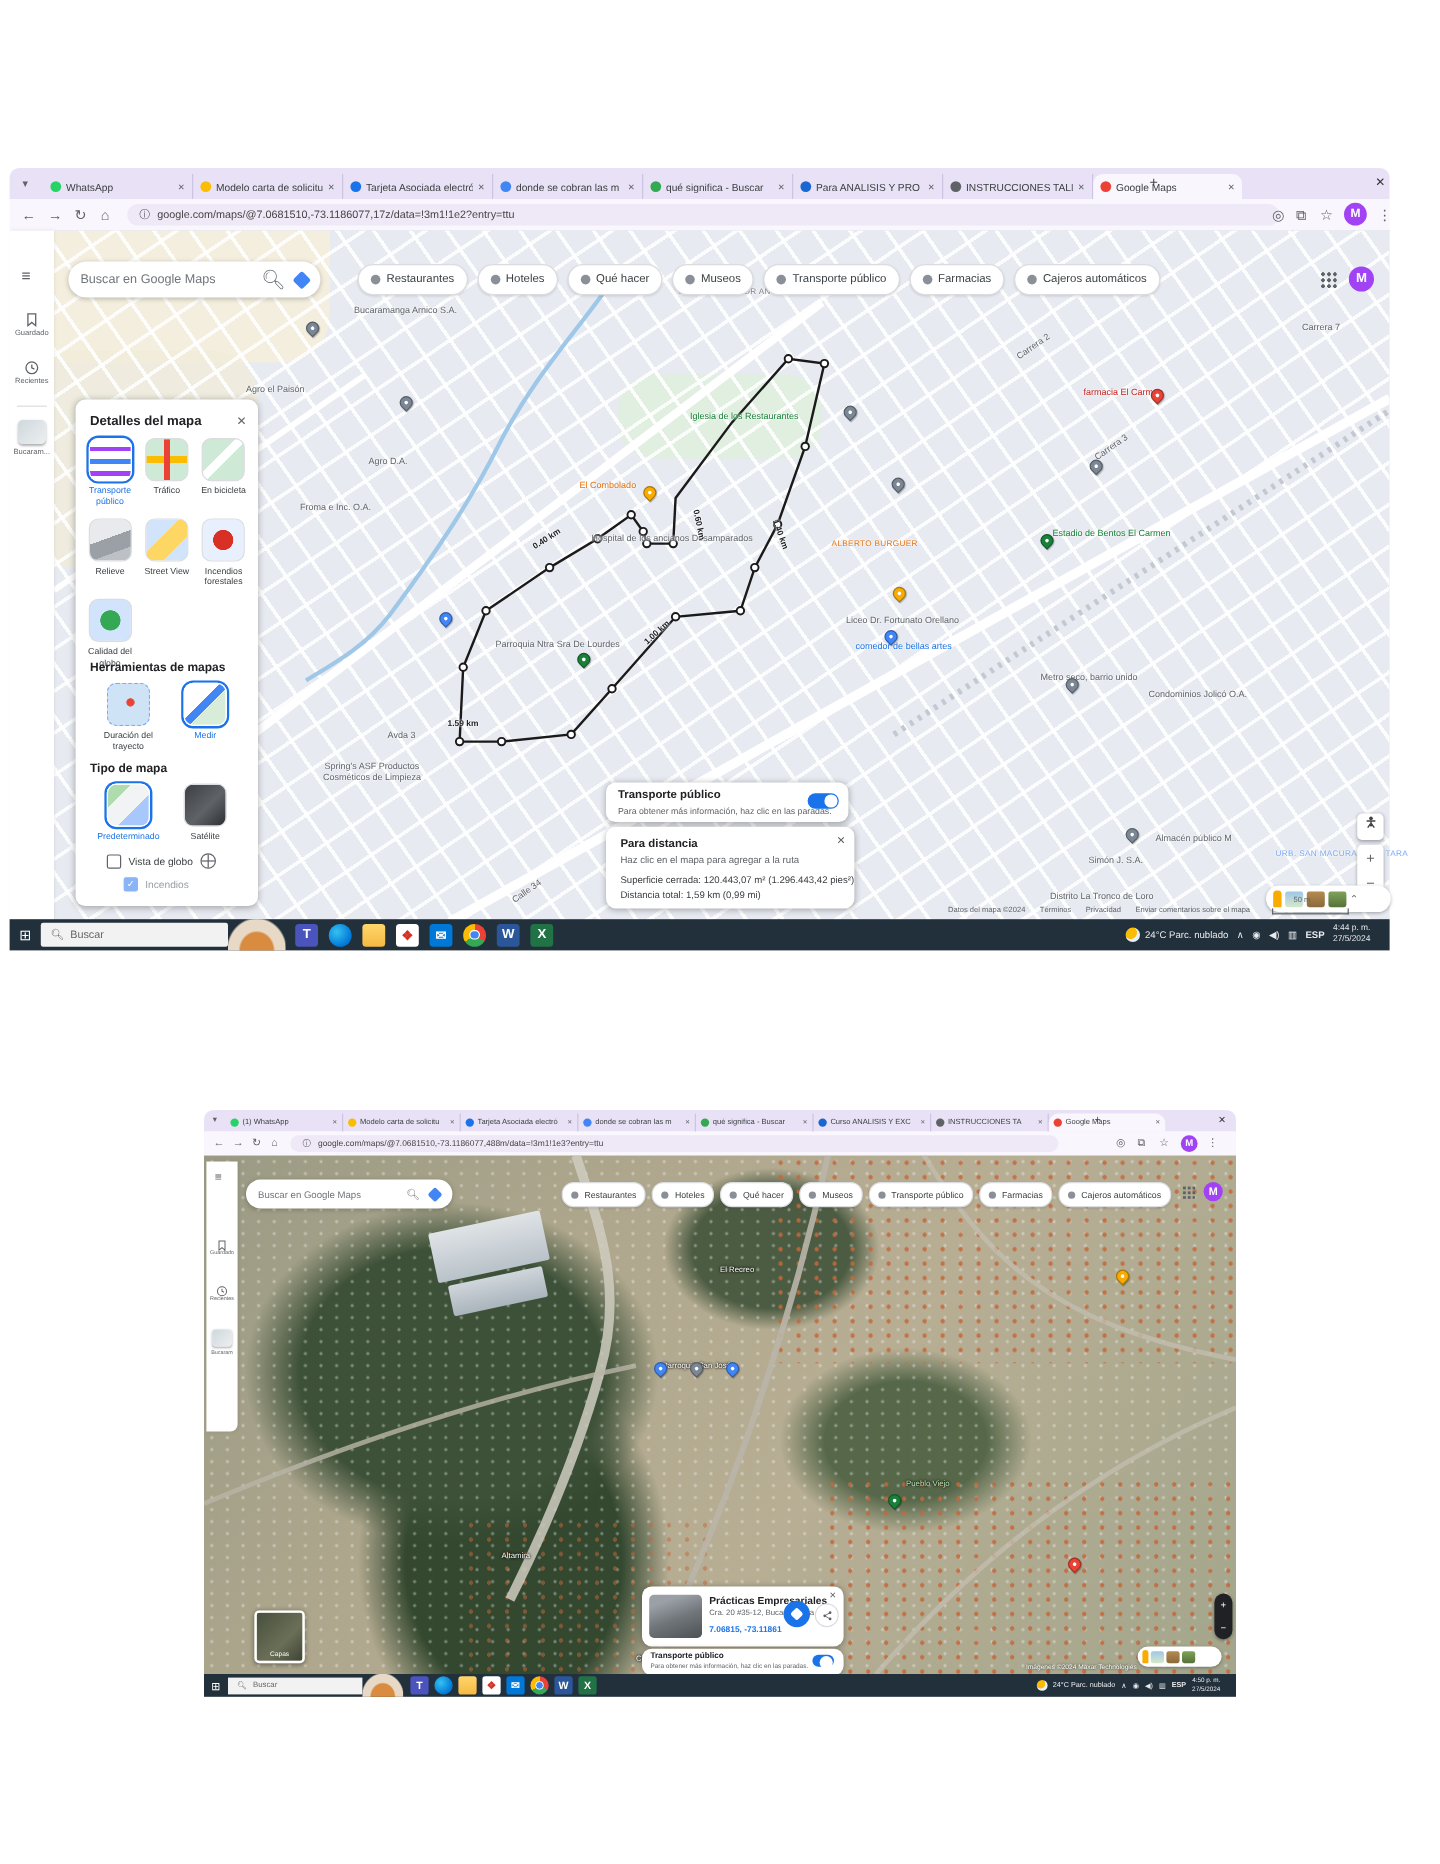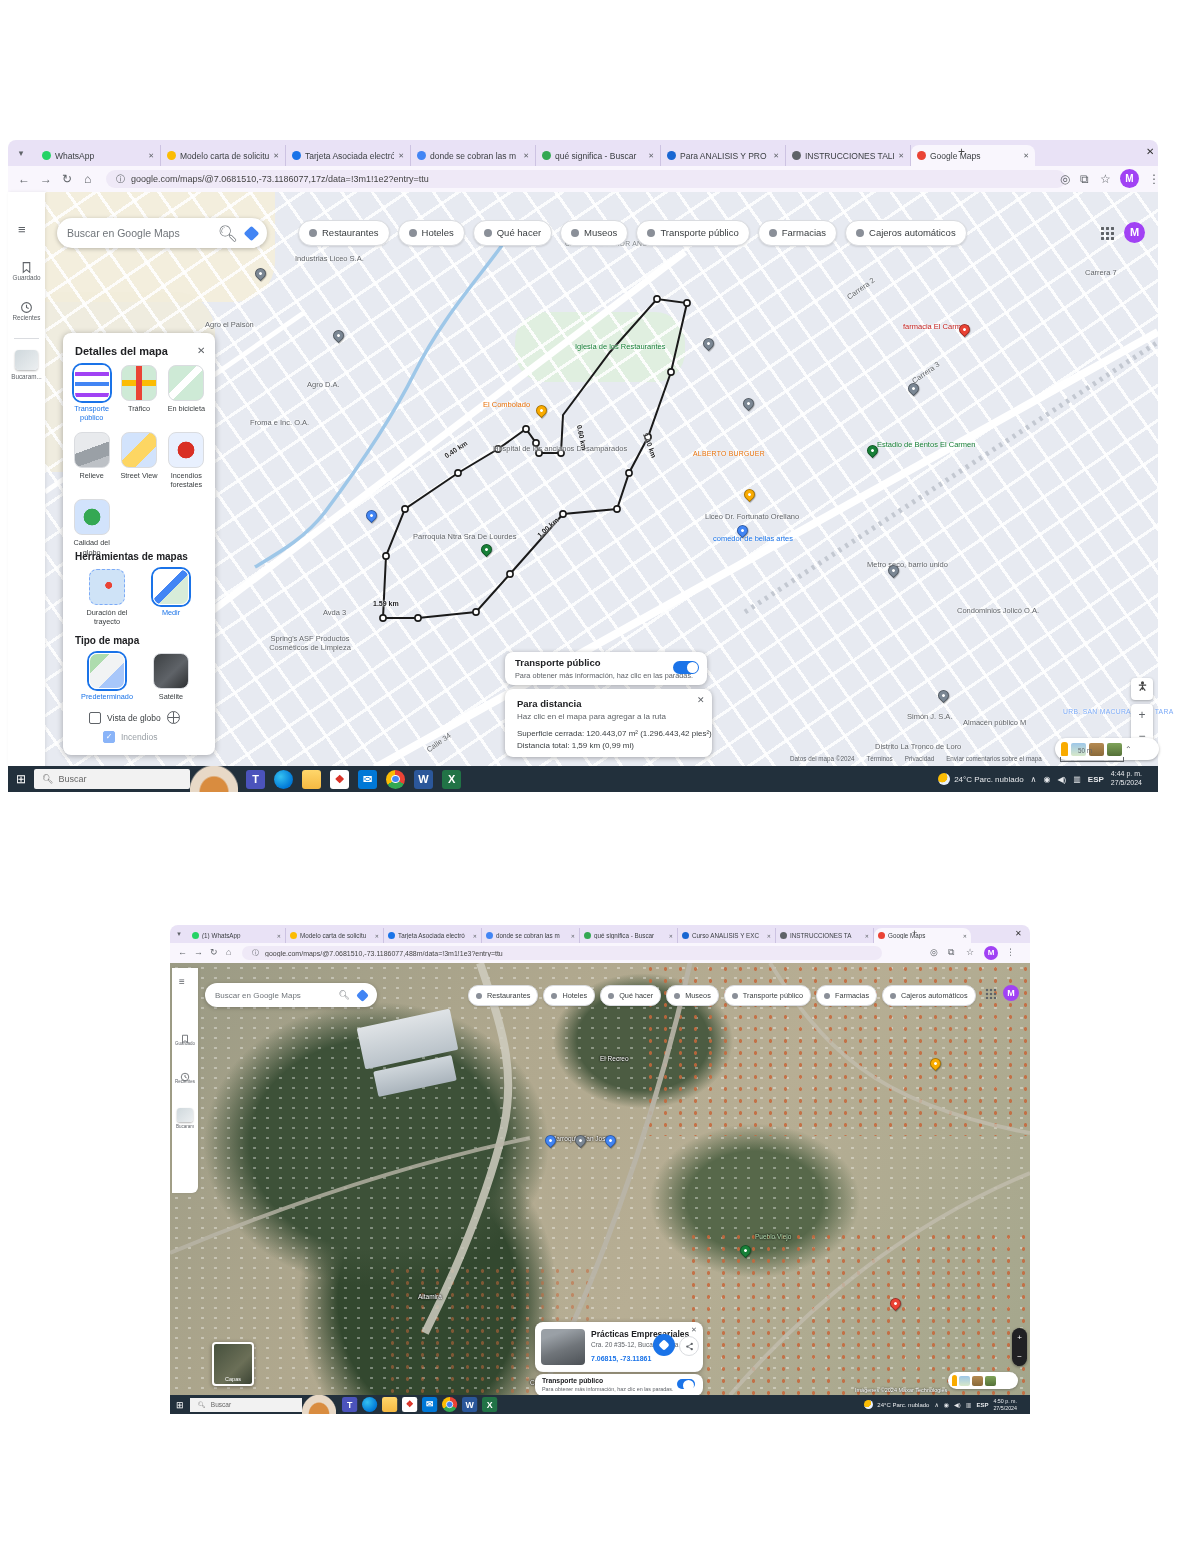--- a/index.html
+++ b/index.html
@@ -225,39 +225,39 @@
         <circle cx="603" cy="245" r="3.1" class="mnode"></circle>
         <circle cx="584" cy="281" r="3.1" class="mnode"></circle>
         <circle cx="572" cy="317" r="3.1" class="mnode"></circle>
         <circle cx="518" cy="322" r="3.1" class="mnode"></circle>
         <circle cx="465" cy="382" r="3.1" class="mnode"></circle>
         <circle cx="431" cy="420" r="3.1" class="mnode"></circle>
         <circle cx="373" cy="426" r="3.1" class="mnode"></circle>
       </g>
   </svg>
   <div class="abs" style="left:45px;top:192px;width:1113px;height:576px;pointer-events:none;">
-      <div class="mlabel" style="position: absolute; left: 250px; top: 62px;">Industrias Liceo S.A.</div>
+      <div class="mlabel" style="position: absolute; left: 250px; top: 62px;">Bucaramanga Arnico S.A.</div>
       <div class="mlabel caps" style="position: absolute; left: 520px; top: 48px;">CANCHAS SENIOR ANGELICA</div>
       <div class="mlabel" style="position: absolute; left: 160px; top: 128px;">Agro el Paisón</div>
       <div class="mlabel" style="position: absolute; left: 858px; top: 130px; color: rgb(197, 34, 31);">farmacia El Carmen</div>
       <div class="mlabel" style="position: absolute; left: 262px; top: 188px;">Agro D.A.</div>
       <div class="mlabel" style="position: absolute; left: 438px; top: 208px; color: rgb(232, 113, 10);">El Combolado</div>
       <div class="mlabel" style="position: absolute; left: 530px; top: 150px; color: rgb(24, 128, 56);">Iglesia de los Restaurantes</div>
       <div class="mlabel" style="position: absolute; left: 205px; top: 226px;">Froma e Inc. O.A.</div>
       <div class="mlabel" style="position: absolute; left: 448px; top: 252px;">Hospital de los ancianos Desamparados</div>
       <div class="mlabel" style="position: absolute; left: 368px; top: 340px;">Parroquia Ntra Sra De Lourdes</div>
       <div class="mlabel caps" style="position: absolute; left: 648px; top: 258px; color: rgb(232, 113, 10);">ALBERTO BURGUER</div>
       <div class="mlabel" style="position: absolute; left: 660px; top: 320px;">Liceo Dr. Fortunato Orellano</div>
       <div class="mlabel" style="position: absolute; left: 832px; top: 248px; color: rgb(24, 128, 56);">Estadio de Bentos El Carmen</div>
       <div class="mlabel" style="position: absolute; left: 668px; top: 342px; color: rgb(26, 115, 232);">comedor de bellas artes</div>
       <div class="mlabel" style="position: absolute; left: 822px; top: 368px;">Metro seco, barrio unido</div>
-      <div class="mlabel" style="position: absolute; left: 912px; top: 382px; margin-top: 32px;">Condominios Jolicó O.A.</div>
+      <div class="mlabel" style="position: absolute; left: 912px; top: 382px;">Condominios Jolicó O.A.</div>
       <div class="mlabel two" style="position: absolute; left: 210px; top: 442px; width: 110px;">Spring's ASF Productos Cosméticos de Limpieza</div>
       <div class="mlabel" style="position: absolute; left: 830px; top: 550px;">Distrito La Tronco de Loro</div>
-      <div class="mlabel" style="position: absolute; left: 918px; top: 526px;">Almacén público M</div>
+      <div class="mlabel" style="position: absolute; left: 918px; top: 502px;">Almacén público M</div>
       <div class="mlabel" style="position: absolute; left: 862px; top: 520px;">Simón J. S.A.</div>
       <div class="mlabel caps" style="position: absolute; left: 1018px; top: 516px; color: rgb(123, 170, 247);">URB. SAN MACURADO EL TARA</div>
       <div class="mlabel" style="position: absolute; left: 800px; top: 92px; transform: rotate(-35deg);">Carrera 2</div>
       <div class="mlabel" style="position: absolute; left: 1040px; top: 76px;">Carrera 7</div>
       <div class="mlabel" style="position: absolute; left: 865px; top: 176px; transform: rotate(-35deg);">Carrera 3</div>
       <div class="mlabel" style="position: absolute; left: 278px; top: 416px;">Avda 3</div>
       <div class="mlabel" style="position: absolute; left: 380px; top: 546px; transform: rotate(-35deg);">Calle 34</div>
     </div>
   <div class="abs" style="left:45px;top:192px;width:1113px;height:576px;pointer-events:none;">
       <div class="pin" style="position: absolute; left: 210px; top: 76px; background: rgb(123, 135, 148);"></div>

